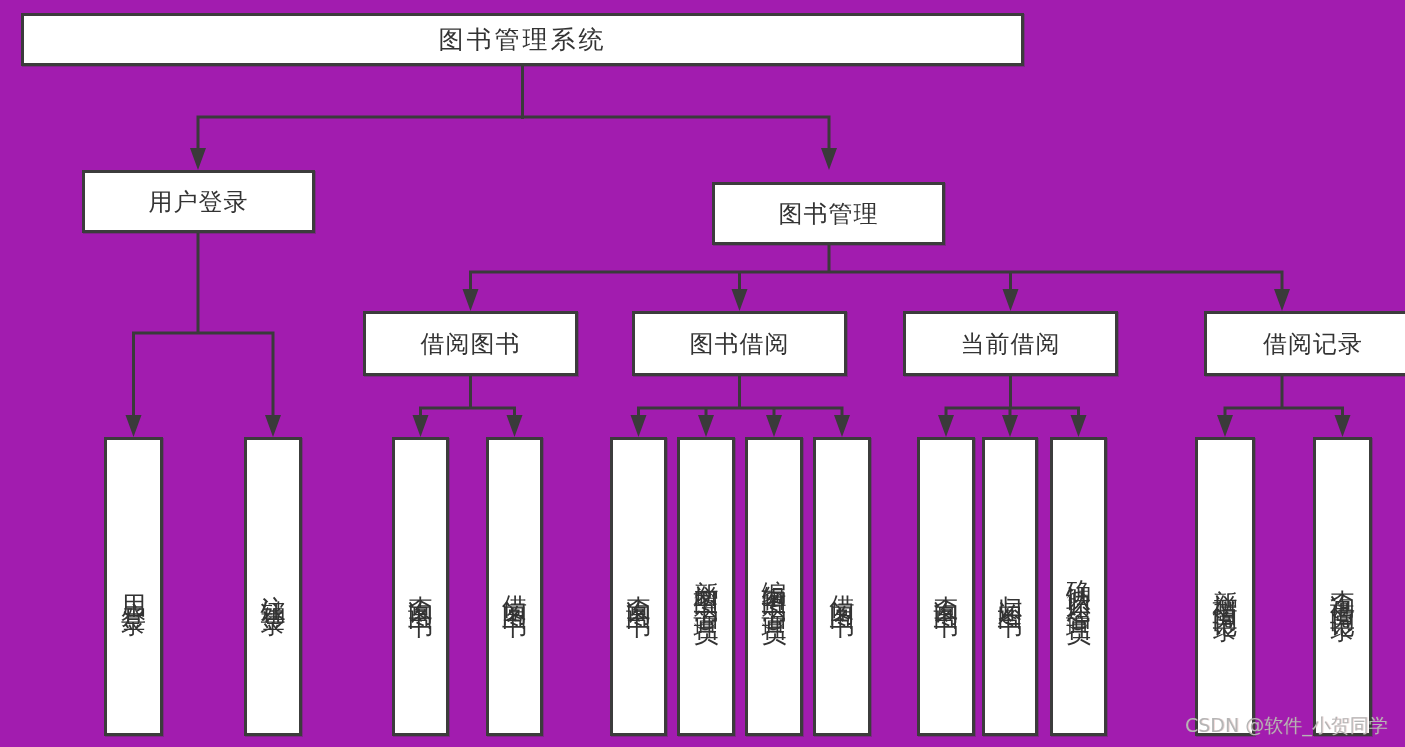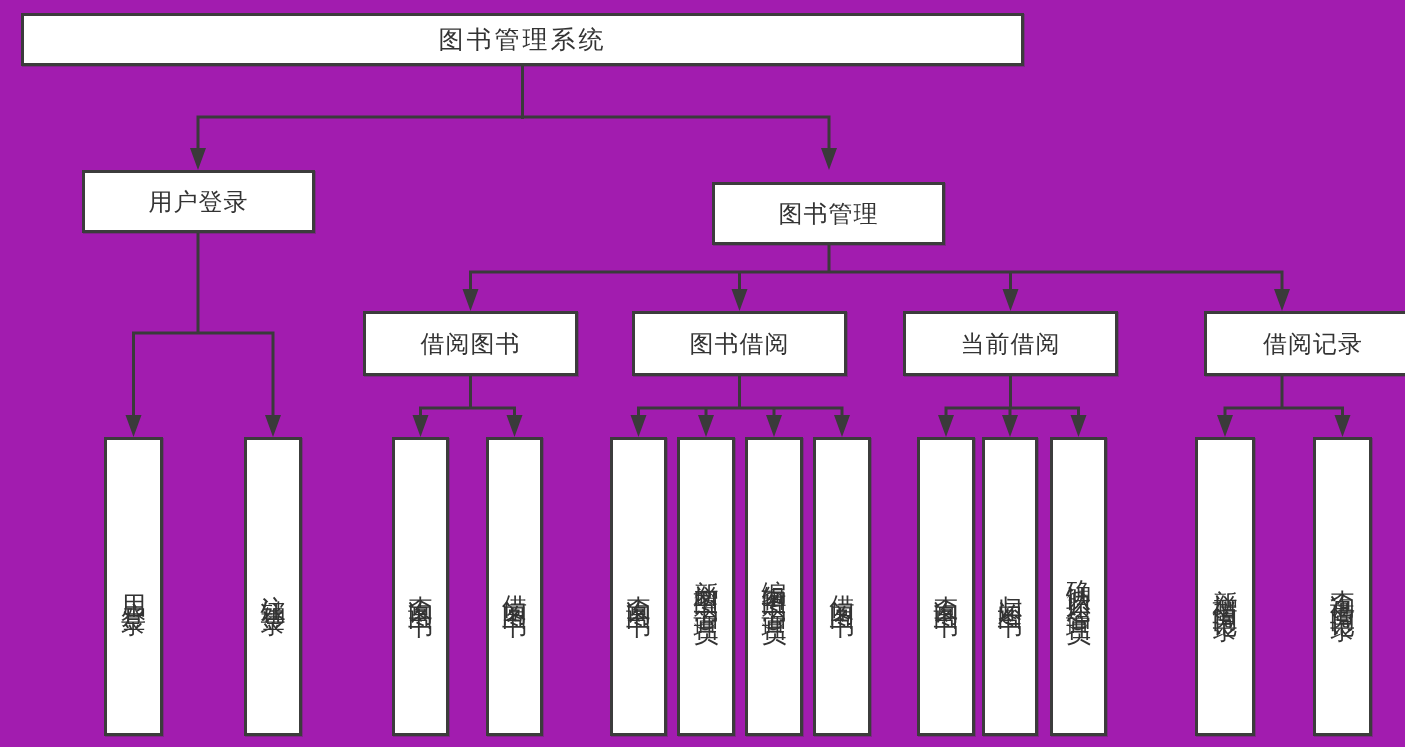--- a/index.html
+++ b/index.html
@@ -128,14 +128,15 @@
   <div class="node v" style="left:745px; top:437px; width:58px; height:299px;">编辑图书（管理员）</div>
   <div class="node v" style="left:813px; top:437px; width:58px; height:299px;">借阅图书</div>
 
   <div class="node v" style="left:917px; top:437px; width:58px; height:299px;">查询图书</div>
   <div class="node v" style="left:982px; top:437px; width:56px; height:299px;">归还图书</div>
   <div class="node v" style="left:1050px; top:437px; width:57px; height:299px;">确认归还（管理员）</div>
 
   <div class="node v" style="left:1195px; top:437px; width:60px; height:299px;">新增借阅记录</div>
   <div class="node v" style="left:1313px; top:437px; width:59px; height:299px;">查询借阅记录</div>
 
+  <div id="watermark">CSDN @软件_小贺同学</div>
 
 </div>
 
 </body></html>

